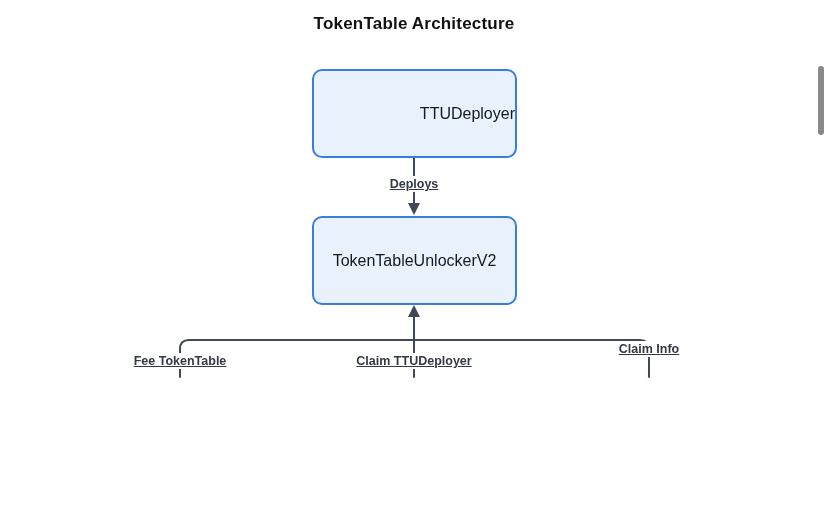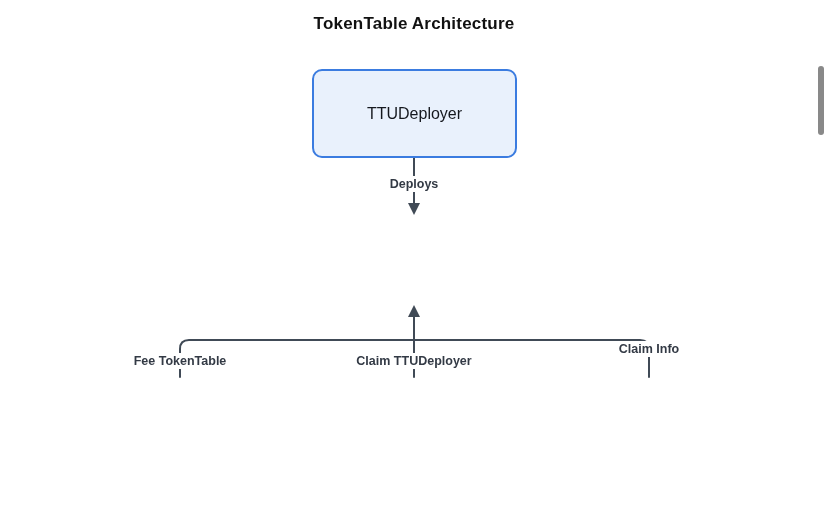--- a/index.html
+++ b/index.html
@@ -42,35 +42,36 @@
     justify-content: center;
     font-size: 16px;
     color: #15181e;
     white-space: nowrap;
   }
   .node-blue   { background: #e9f1fc; border-color: #3b7ce0; }
   .node-red    { background: #fcecec; border-color: #d24b4b; }
   .node-orange { background: #fbf0d9; border-color: #cf7440; }
   .node-green  { background: #e9f7e9; border-color: #42a046; }
 
-  #node-ttu-deployer          { left: 312px; top: 69px;  }
+  #node-ttu-deployer          { left: 312px; top: 69px; justify-content: flex-end;  }
   #node-tokentable-unlocker   { left: 312px; top: 216px; }
   #node-ttu-fee-collector     { left: 76px;  top: 377px; width: 207px; }
   #node-tt-future-token       { left: 312px; top: 377px; }
   #node-tt-tracker-token      { left: 547px; top: 377px; }
 
   .edge-label {
     position: absolute;
     transform: translate(-50%, -50%);
     background: #ffffff;
     padding: 1px 4px;
     font-size: 12.5px;
     font-weight: 700;
     color: #333a45;
     white-space: nowrap;
+    text-decoration: underline;
   }
   #label-deploys          { left: 414px; top: 184px; }
   #label-fee-collection   { left: 180px; top: 361px; }
   #label-claim-credential { left: 414px; top: 361px; }
   #label-claim-info       { left: 649px; top: 349px; }
 
   .scrollbar-thumb {
     position: absolute;
     left: 818px;
     top: 66px;
@@ -96,20 +97,23 @@
     <path d="M414 340 L414 377" fill="none" stroke="#404a56" stroke-width="2" stroke-linecap="round"></path>
 
     <path d="M414 340 L414 316" fill="none" stroke="#404a56" stroke-width="2" stroke-linecap="round"></path>
     <polygon points="414,305 408,317 420,317" fill="#404a56"></polygon>
   </svg>
 
   <div class="node node-blue" id="node-ttu-deployer">
     <span>TTUDeployer</span>
   </div>
 
+  <div class="node node-blue" id="node-tokentable-unlocker">
+    <span>TokenTableUnlockerV2</span>
+  </div>
 
 
 
 
   <div class="edge-label" id="label-deploys">Deploys</div>
   <div class="edge-label" id="label-fee-collection">Fee TokenTable</div>
   <div class="edge-label" id="label-claim-credential">Claim TTUDeployer</div>
   <div class="edge-label" id="label-claim-info">Claim Info</div>
 
   <div class="scrollbar-thumb"></div>

